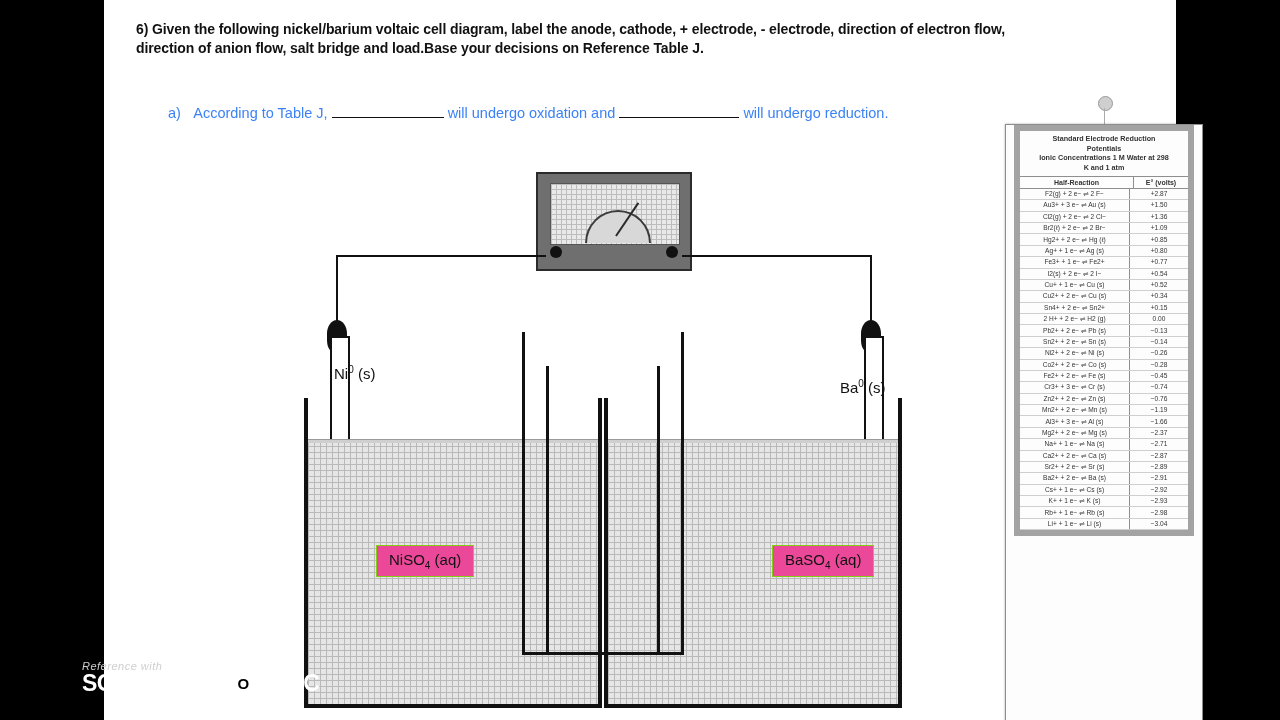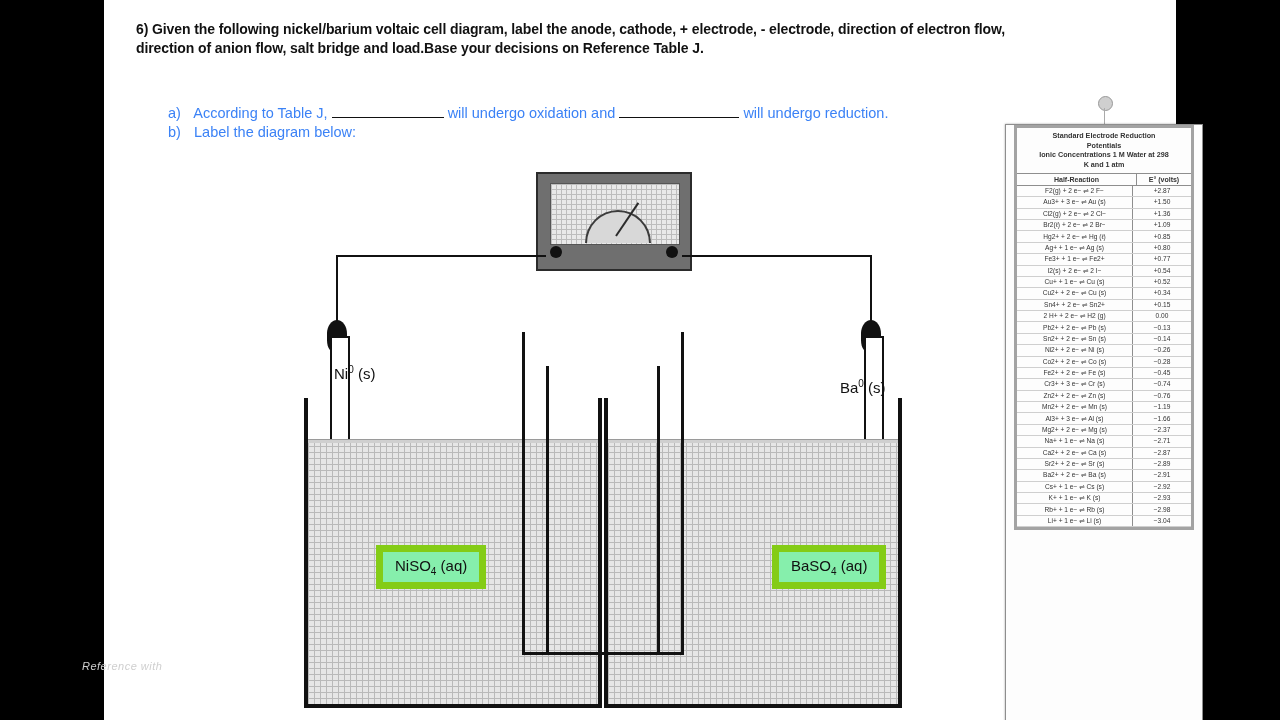--- a/index.html
+++ b/index.html
@@ -48,29 +48,29 @@
      background-color:#e6e6e6;
      background-image:linear-gradient(#b9b9b9 1px,transparent 1px),linear-gradient(90deg,#b9b9b9 1px,transparent 1px);
      background-size:6px 6px;
      border-top:1px solid #9a9a9a;}
   .soln-cap{position:absolute;left:0;right:0;top:0;height:3px;background:#cfcfcf;}
 
   
   .sbridge{position:absolute;border:3px solid #111;border-top:none;background:transparent;}
 
   
-  .solLabel{position:absolute;background:#86efac;border:7px solid #84cc16;padding:5px 12px;font-size:15px;color:#111;white-space:nowrap;}
+  .solLabel{position:absolute;background:#ec4899;border:1px solid #84cc16;padding:5px 12px;font-size:15px;color:#111;white-space:nowrap;}
   .solLabel sub{font-size:10px;}
 
   
   #reftable{position:absolute;left:1005px;top:124px;width:196px;height:596px;background:#fdfdfd;border:1px solid #8e8e8e;box-shadow:0 0 2px rgba(0,0,0,.35);}
   .pin{position:absolute;left:1098px;top:96px;width:13px;height:13px;border-radius:50%;background:#cfcfcf;border:1px solid #999;}
   .pinstem{position:absolute;left:1104px;top:108px;width:1px;height:18px;background:#aaa;}
   .rt-title{text-align:center;font-size:9.5px;font-weight:bold;color:#333;padding:8px 0 7px;letter-spacing:-.2px;}
-  .rt-box{margin:0 8px;border:3px solid #a3a3a3;}
+  .rt-box{margin:0 8px;border:6px solid #a3a3a3;}
   .rt-head{border-bottom:1px solid #8e8e8e;text-align:center;font-size:7.2px;font-weight:bold;color:#333;padding:3px 2px;line-height:1.35;}
   .rt-colhead{display:flex;border-bottom:1px solid #8e8e8e;font-size:7px;font-weight:bold;color:#333;}
   .rt-colhead div{padding:2px 0;text-align:center;}
   .rt-c1{flex:1 1 auto;border-right:1px solid #8e8e8e;}
   .rt-c2{width:54px;}
   .rt-row{display:flex;border-bottom:1px solid #cfcfcf;font-size:6.6px;color:#333;}
   .rt-row div{padding:1.2px 2px;}
   .rt-row .rt-c1{text-align:center;}
   .rt-row .rt-c2{text-align:center;}
 
@@ -90,24 +90,20 @@
 
     <div class="sub sub-a">
       <span class="lbl-a">a)</span>
       <span>According to Table J,</span>
       <span class="blank w1"></span>
       <span>will undergo oxidation and</span>
       <span class="blank w2"></span>
       <span>will undergo reduction.</span>
     </div>
 
-    <div class="sub sub-b">
-      <span class="lbl-a">b)</span>
-      <span>Label the diagram below:</span>
-    </div>
 
     <div id="diagram">
 
       <div class="meter">
         <div class="meter-face">
           <div class="meter-arc"></div>
           <div class="meter-needle"></div>
         </div>
         <div class="meter-term l"></div>
         <div class="meter-term r"></div>
@@ -290,14 +286,19 @@
           <div class="rt-row">
             <div class="rt-c1">Li+ + 1 e− ⇌ Li (s)</div>
             <div class="rt-c2">−3.04</div>
           </div>
         </div>
     </div>
   </div>
 
   <div id="wm">
     <div class="wm-rec">Reference with</div>
+    <div class="wm-main">
+      <span>SCREENCAST</span>
+      <span class="wm-o">O</span>
+      <span>MATIC</span>
+    </div>
   </div>
 </div>
 
 </body></html>

